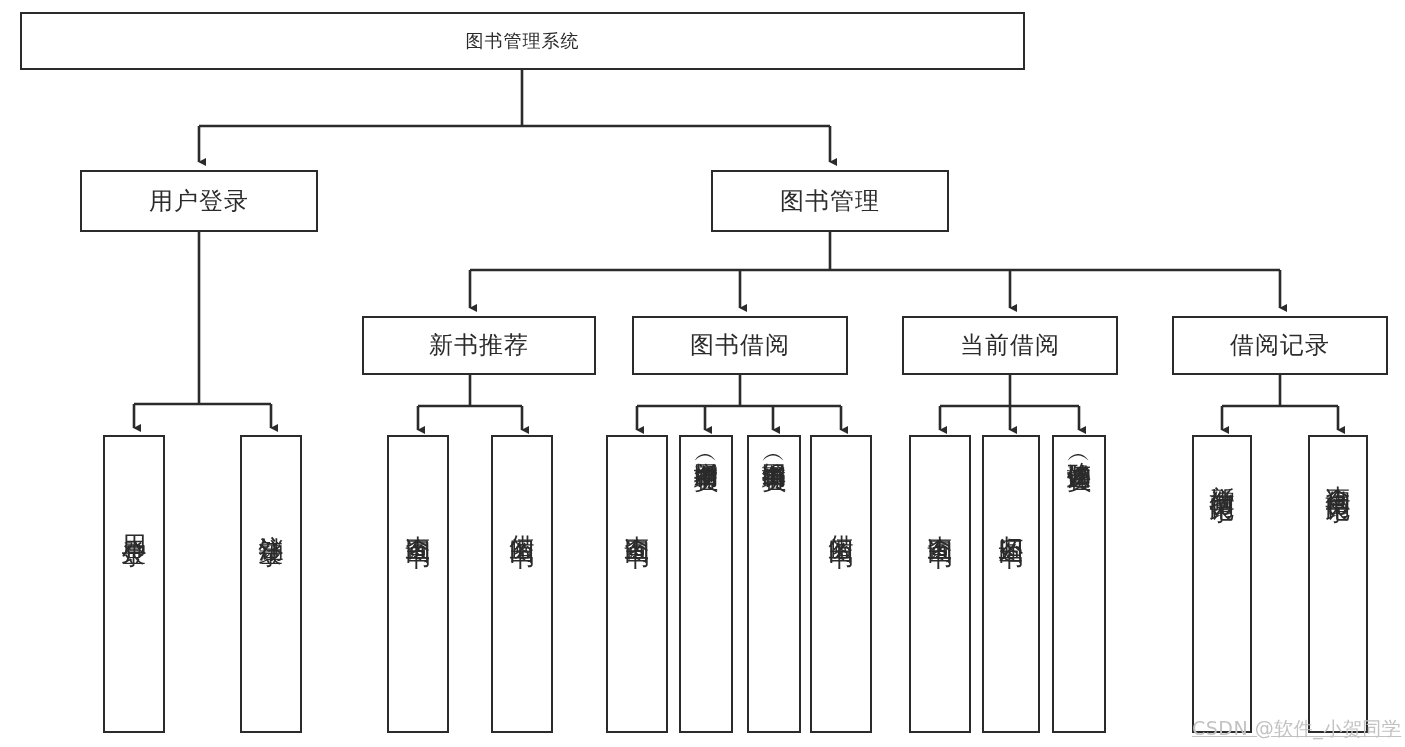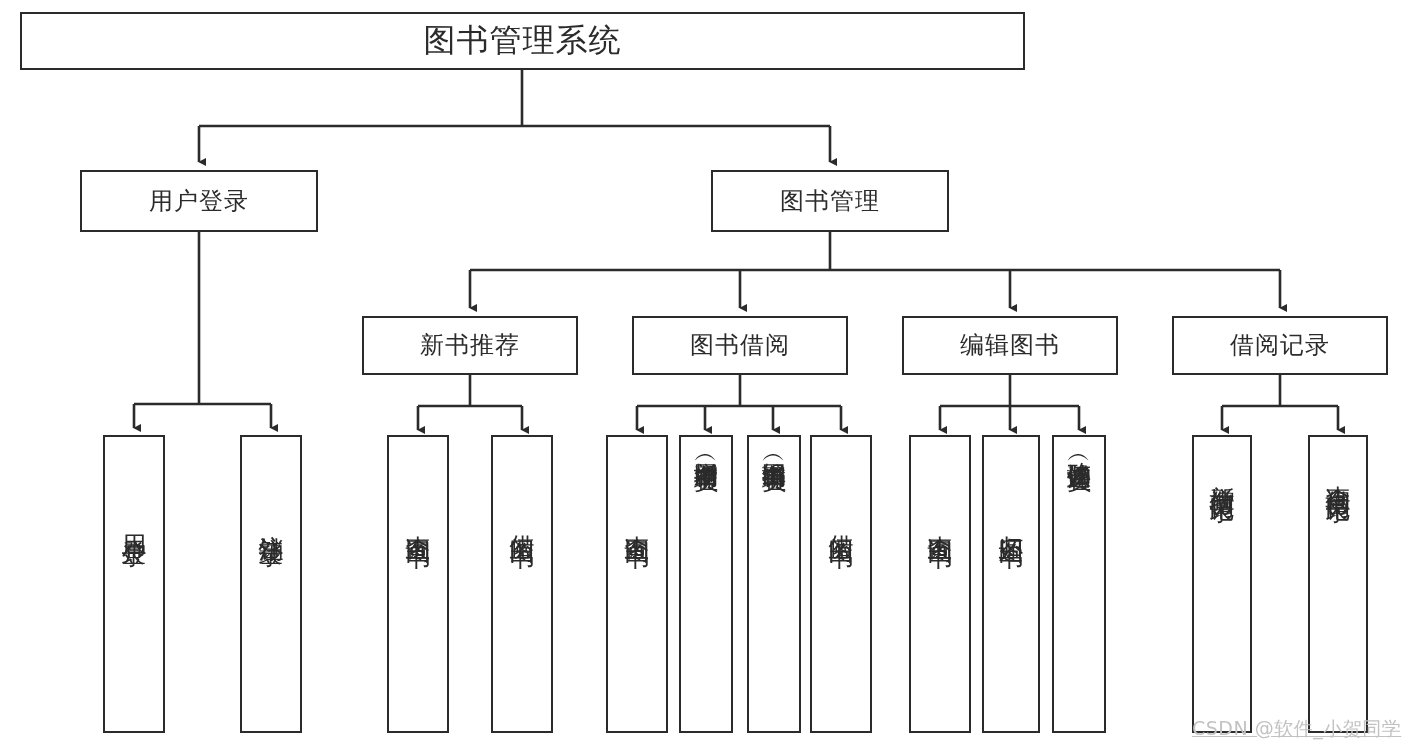--- a/index.html
+++ b/index.html
@@ -41,21 +41,21 @@
     line-height: 1.18;
     text-align: center;
     white-space: pre;
   }
   
   .node.horiz .node-label {
     font-size: 24px;
     letter-spacing: 1px;
   }
   .node.root .node-label {
-    font-size: 32px;
+    font-size: 18px;
   }
   
   .node.vert {
     align-items: flex-start;
     padding-top: 8px;
   }
   .node.vert .node-label {
     writing-mode: vertical-rl;
     text-orientation: upright;
     font-size: 25px;
@@ -132,30 +132,30 @@
   </div>
 
   <div class="node horiz" style="left:80px; top:170px; width:238px; height:62px;">
     <span class="node-label">用户登录</span>
   </div>
 
   <div class="node horiz" style="left:711px; top:170px; width:238px; height:62px;justify-content:center;">
     <span class="node-label">图书管理</span>
   </div>
 
-  <div class="node horiz" style="left:362px; top:316px; width:216px; height:59px;justify-content:center;">
+  <div class="node horiz" style="left:362px; top:316px; width:234px; height:59px;justify-content:center;">
     <span class="node-label">新书推荐</span>
   </div>
 
   <div class="node horiz" style="left:632px; top:316px; width:216px; height:59px;font-family:Liberation Serif, serif;">
     <span class="node-label">图书借阅</span>
   </div>
 
   <div class="node horiz" style="left:902px; top:316px; width:216px; height:59px;">
-    <span class="node-label">编辑图书</span>
+    <span class="node-label">当前借阅</span>
   </div>
 
   <div class="node horiz" style="left:1172px; top:316px; width:216px; height:59px;">
     <span class="node-label">借阅记录</span>
   </div>
 
   <div class="node vert" style="left:103px; top:435px; width:62px; height:298px; padding-top:78px;">
     <span class="node-label">用户登录</span>
   </div>
 

